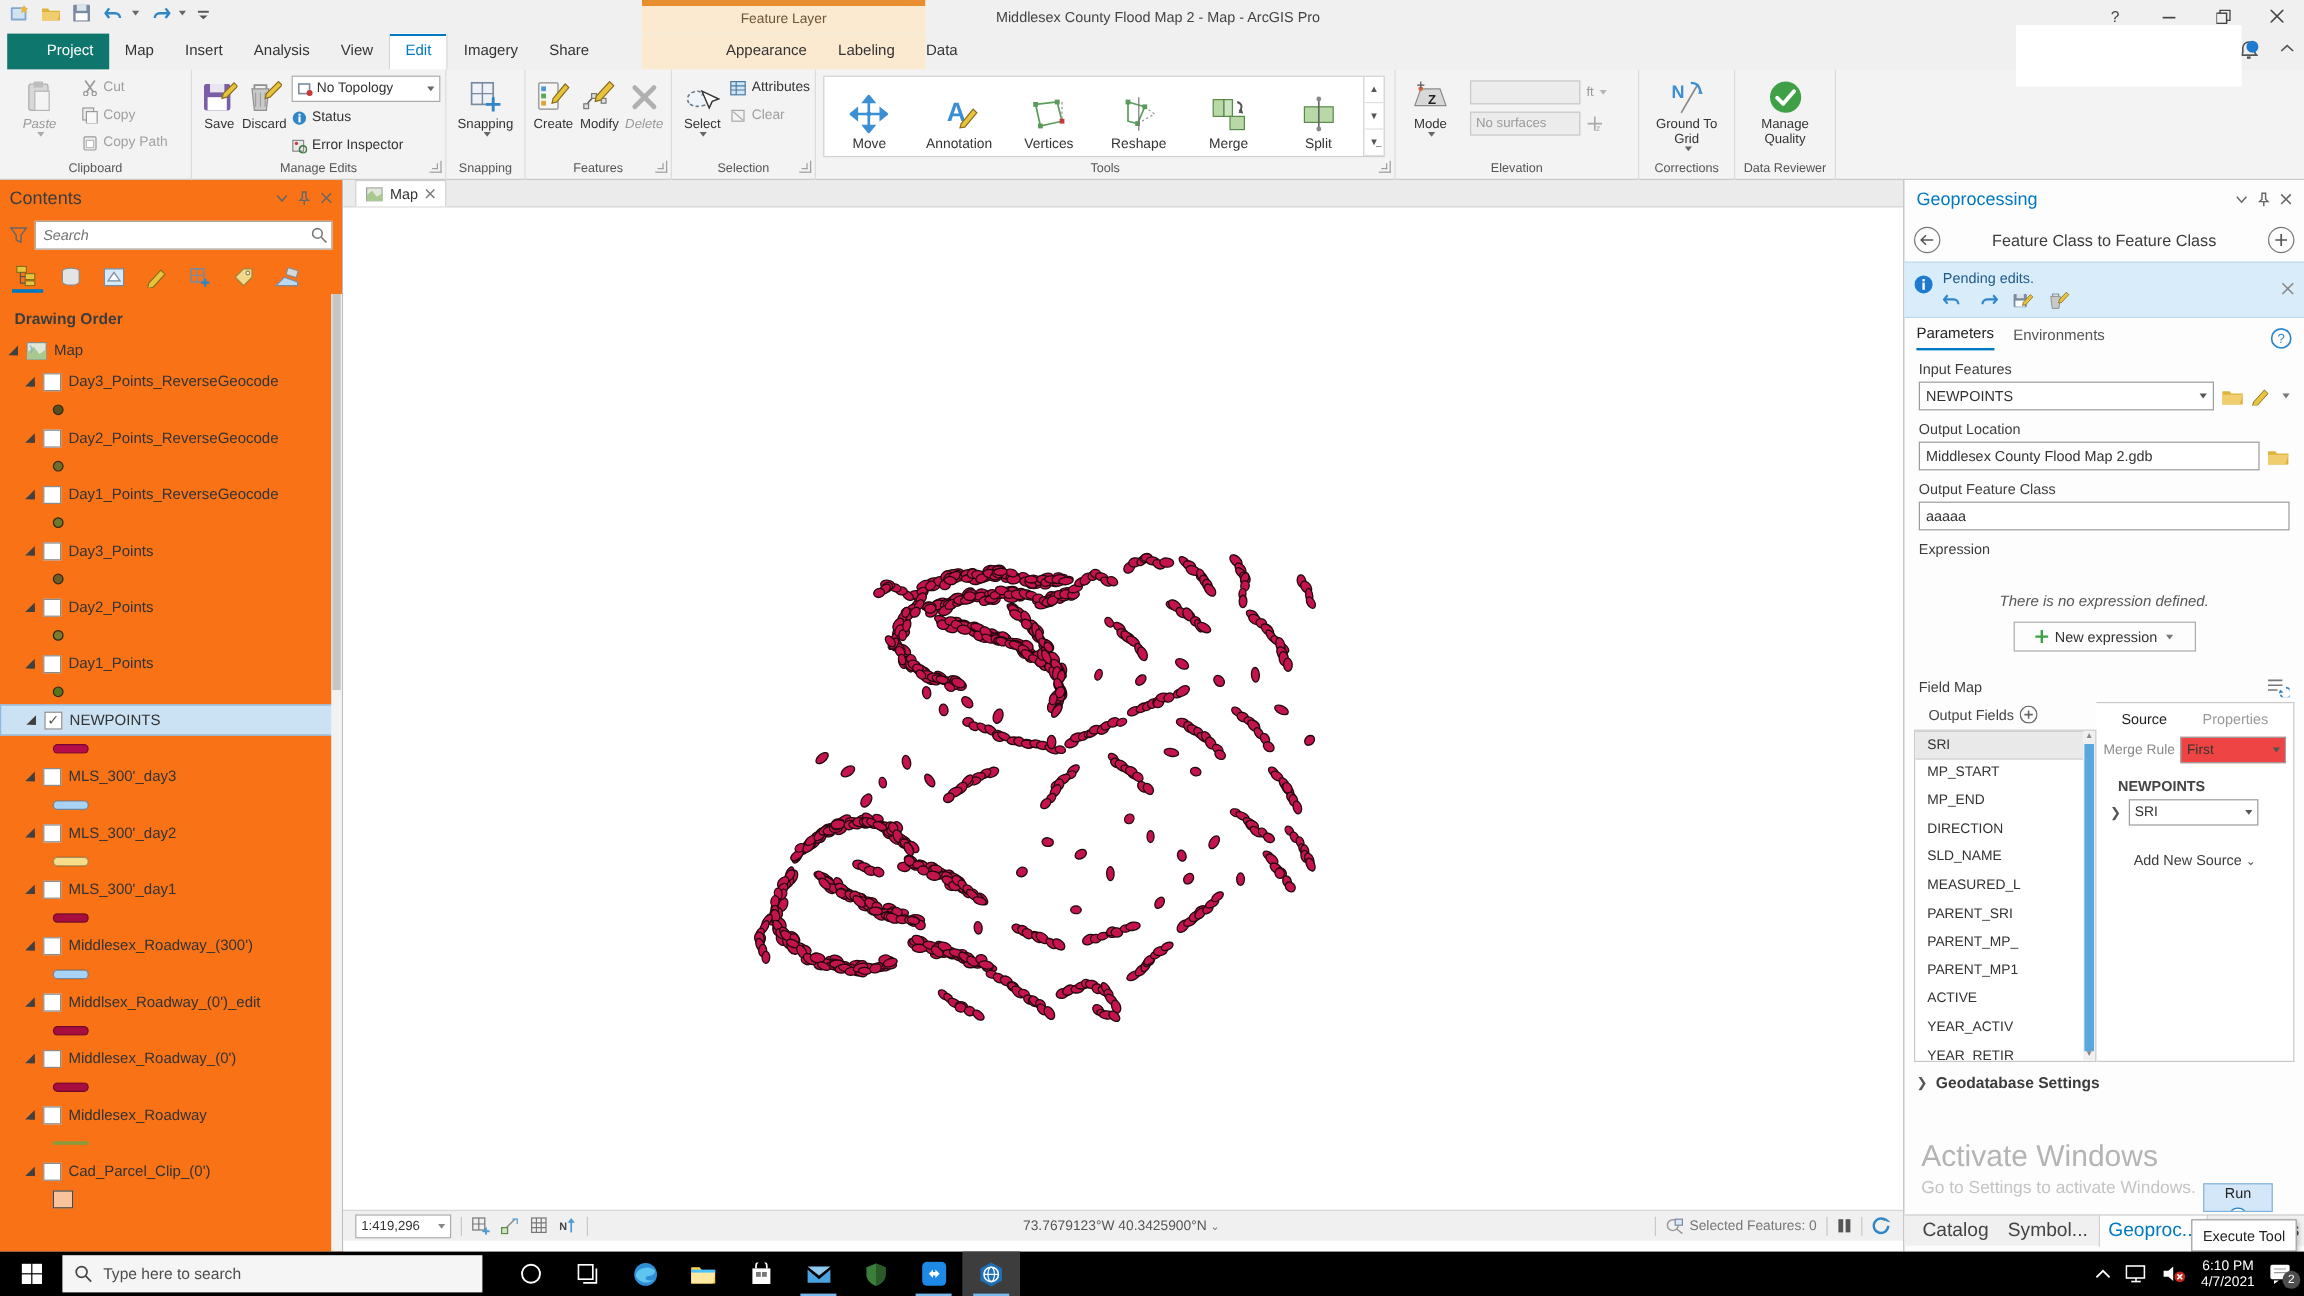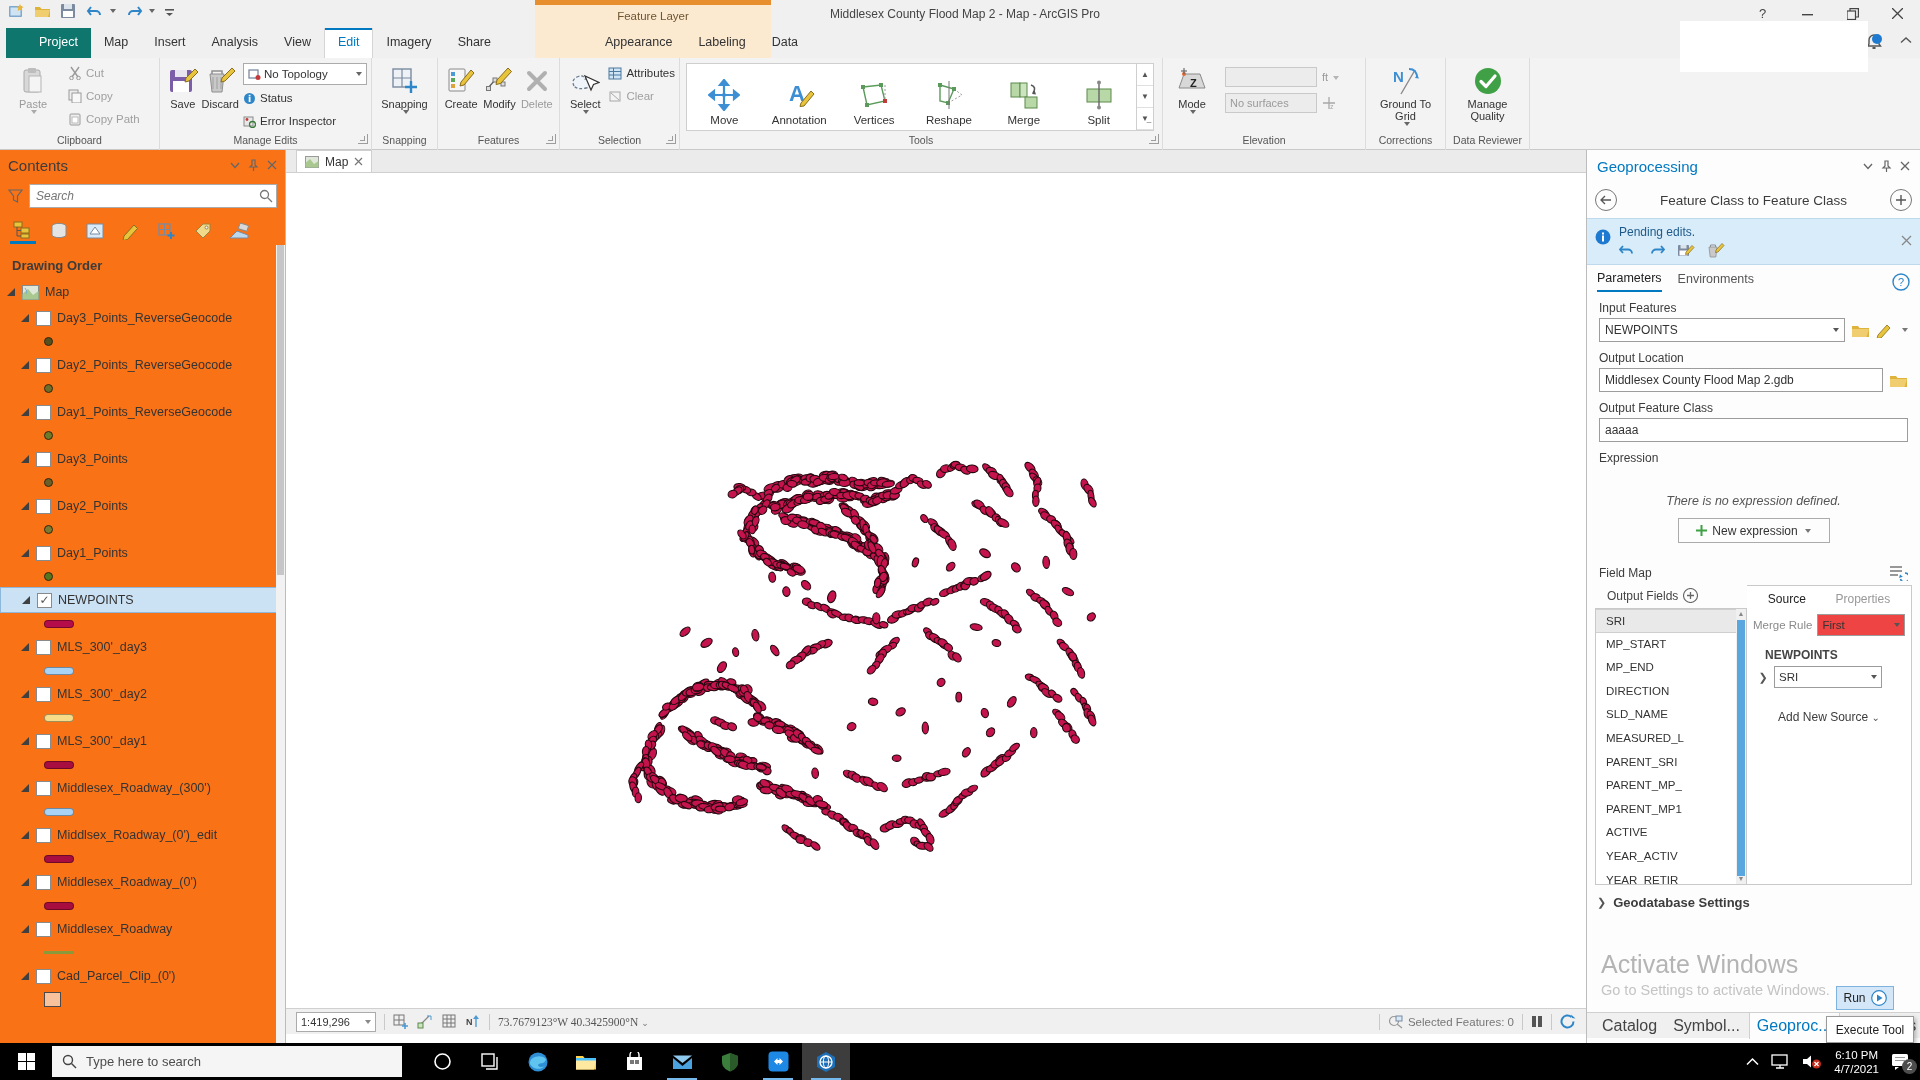--- a/index.html
+++ b/index.html
@@ -32,21 +32,21 @@
 
   
   .ribbon { position:absolute; left:0; top:58px; width:1920px; height:92px; background:#f3f3f3; border-bottom:1px solid #c9c9c9; }
   .grp { position:absolute; top:0; height:92px; border-right:1px solid #dcdcdc; }
   .g-body { height:74px; display:flex; align-items:flex-start; padding:3px 4px; }
   .g-label { position:relative; height:17px; font-size:10.5px; color:#555; text-align:center; line-height:16px; }
   .launcher { position:absolute; right:3px; top:2px; width:10px; height:10px; border-right:1px solid #888; border-bottom:1px solid #888; opacity:.8; }
   .launcher:before { content:""; position:absolute; right:2px; bottom:2px; width:4px; height:4px; border-right:1px solid #888; border-bottom:1px solid #888; }
   .btnL { width:58px; display:flex; flex-direction:column; align-items:center; padding-top:3px; font-size:11px; color:#333; text-align:center; line-height:12px; }
   .btnL .ic { height:34px; display:flex; align-items:center; justify-content:center; }
-  .btnL.dis { color:#9a9a9a; }
+  .btnL.dis { color:#9a9a9a;font-style:italic; }
   .caret { display:inline-block; width:0; height:0; border-left:3.5px solid transparent; border-right:3.5px solid transparent; border-top:4px solid #666; vertical-align:middle; margin-left:2px; }
   .btnL.dis .caret { border-top-color:#aaa; }
   .smcol { display:flex; flex-direction:column; justify-content:flex-start; gap:3px; padding-top:2px; }
   .btnS { display:flex; align-items:center; gap:4px; font-size:11.5px; color:#333; height:20px; white-space:nowrap; }
   .btnS.dis { color:#a0a0a0; }
   .combo { display:flex; align-items:center; background:#fff; border:1px solid #ababab; height:22px; padding:0 4px; font-size:11.5px; color:#333; }
   .combo .sp { flex:1; }
   .gallery { background:#fff; border:1px solid #cfcfcf; height:68px; margin-top:2px; display:flex; align-items:stretch; }
   .gitem { width:75px; display:flex; flex-direction:column; align-items:center; justify-content:flex-end; padding-bottom:4px; font-size:11.5px; color:#333; }
   .gitem .ic { height:38px; display:flex; align-items:center; justify-content:center; }
@@ -84,21 +84,21 @@
   .c-scroll .thumb { position:absolute; top:0; left:1px; width:7px; height:330px; background:#c6c6c6; }
 
   
   .maparea { position:absolute; left:286px; top:150px; width:1300px; height:893px; background:#fff; }
   .doctabs { height:23px; background:#ebebeb; border-bottom:1px solid #cfcfcf; display:flex; align-items:flex-end; padding-left:10px; }
   .doctab { height:22px; background:#fff; border:1px solid #cfcfcf; border-bottom:none; display:flex; align-items:center; gap:6px; padding:0 8px; font-size:12px; color:#333; }
   .canvas { position:relative; height:835px; background:#fff; }
   .statusbar { height:26px; background:#f0f0f0; border-top:1px solid #d0d0d0; display:flex; align-items:center; padding:0 10px; gap:8px; font-size:11.5px; color:#555; }
   .scalebox { width:80px; height:20px; background:#fff; border:1px solid #ababab; display:flex; align-items:center; padding:0 4px; font-size:11px; color:#333; }
   .sdiv { width:1px; height:16px; background:#c9c9c9; }
-  .coords { flex:1; color:#555; font-size:11.5px;font-family:Liberation Serif, serif; }
+  .coords { flex:1; text-align:center; color:#555; font-size:11.5px; }
   .selfeat { display:flex; align-items:center; gap:5px; color:#777; }
 
   
   .geo { position:absolute; left:1586px; top:150px; width:334px; height:893px; background:#fdfdfd; border-left:1px solid #bcbcbc; }
   .geo-title { height:32px; display:flex; align-items:center; padding:0 10px; }
   .geo-title .t { flex:1; font-size:15px; color:#0079c1; }
   .geo-head { height:36px; display:flex; align-items:center; padding:0 8px; gap:6px; }
   .geo-head .tt { flex:1; text-align:center; font-size:13.5px; color:#3c3c3c; }
   .circ { width:22px; height:22px; border:1px solid #777; border-radius:50%; display:flex; align-items:center; justify-content:center; color:#555; font-size:13px; flex:none; }
   .pending { background:#d9ecf9; border-top:1px solid #bdd9ec; border-bottom:1px solid #bdd9ec; padding:6px 8px; display:flex; gap:8px; }
@@ -137,21 +137,21 @@
   .mr-combo { flex:1; height:22px; border:1px solid #9c9c9c; background:#ef4444; display:flex; align-items:center; padding:0 4px; font-size:11.5px; color:#333; }
   .np-name { font-weight:bold; color:#444; font-size:12px; padding:12px 0 4px 12px; }
   .sri-row { display:flex; align-items:center; gap:3px; padding-left:2px; }
   .expbtn { width:16px; height:22px; display:flex; align-items:center; justify-content:center; color:#555; font-size:11px; }
   .sri-combo { width:108px; height:22px; border:1px solid #9c9c9c; background:#fff; display:flex; align-items:center; padding:0 4px; font-size:11.5px; color:#333; }
   .addsrc { text-align:center; font-size:12px; color:#3c3c3c; padding-top:22px; }
   .gdb { display:flex; align-items:center; gap:7px; padding:10px 12px 0 10px; font-size:13px; font-weight:bold; color:#3c3c3c; }
   .gdb .chev { color:#555; font-weight:bold; font-size:11px; }
   .awm1 { position:absolute; left:14px; top:800px; font-size:25px; color:#b4b4b4; }
   .awm2 { position:absolute; left:14px; top:832px; font-size:14.5px; color:#c4c4c4; }
-  .runbtn { position:absolute; right:26px; top:836px; width:58px; height:24px; background:#d3e7f8; border:1px solid #7fb2dc; display:flex; align-items:center; justify-content:center; gap:5px; font-size:12px; color:#222; }
+  .runbtn { position:absolute; right:26px; top:836px; width:58px; height:24px; background:#d3e7f8; border:1px solid #7fb2dc; display:flex; align-items:center; justify-content:flex-end; gap:5px; font-size:12px; color:#222;flex-direction:column; }
   .geo-bottom { position:absolute; left:0; bottom:5px; width:100%; height:26px; background:#f0f0f0; border-top:1px solid #d0d0d0; display:flex; align-items:center; gap:2px; padding:0 8px; }
   .gbt { font-size:16px; color:#444; padding:4px 7px; white-space:nowrap; }
   .gbt.on { color:#0079c1; background:#fdfdfd; border:1px solid #d0d0d0; border-bottom:none; }
   .tooltip { position:absolute; right:6px; bottom:0px; width:88px; height:27px; background:#fff; border:1px solid #9a9a9a; box-shadow:2px 2px 4px rgba(0,0,0,.25); display:flex; align-items:center; justify-content:center; font-size:12px; color:#222; z-index:40; }
 
   
   .taskbar { position:absolute; left:0; top:1043px; width:1920px; height:37px; background:#000; display:flex; align-items:center; z-index:70; }
   .tb-start { width:52px; height:37px; display:flex; align-items:center; justify-content:center; }
   .tb-search { width:350px; height:31px; background:#f5f5f5; display:flex; align-items:center; gap:9px; padding:0 10px; }
   .tb-search span { color:#4d4d4d; font-size:13px; }

